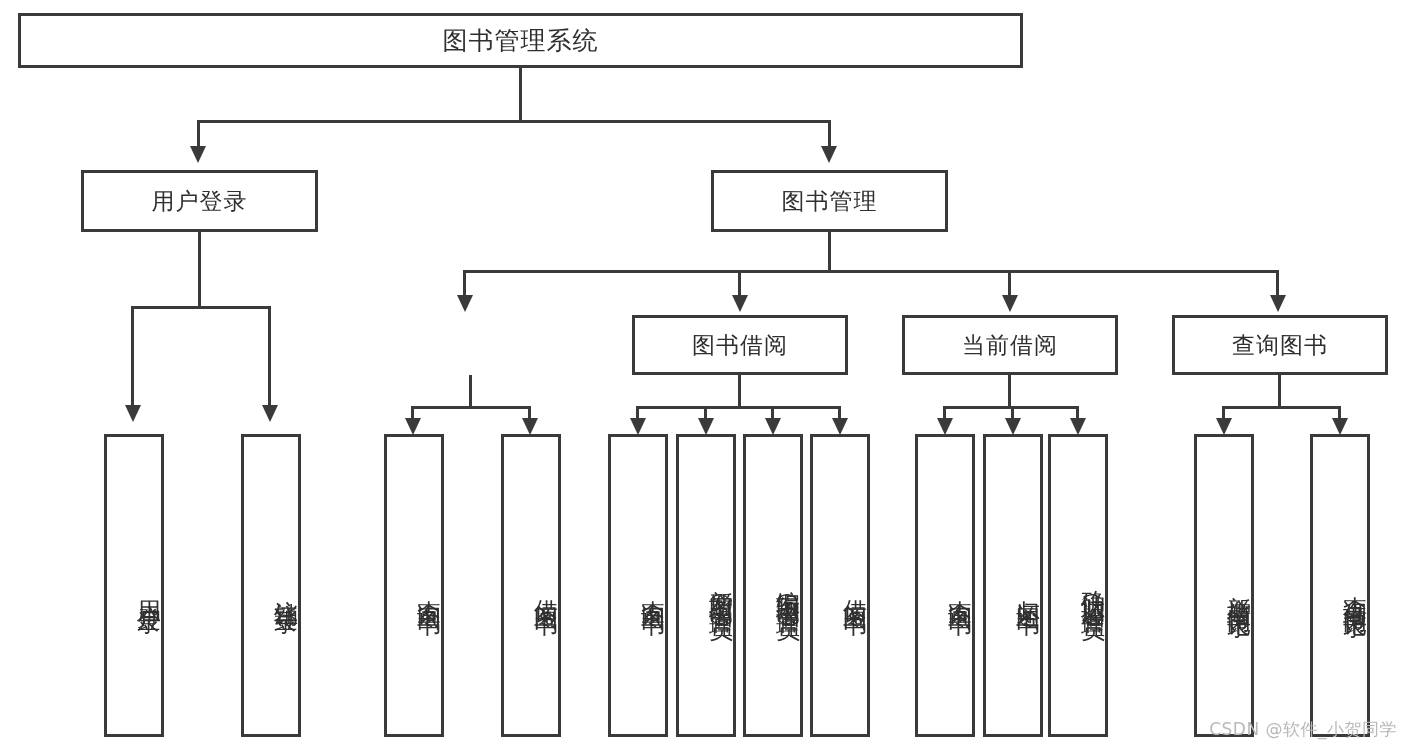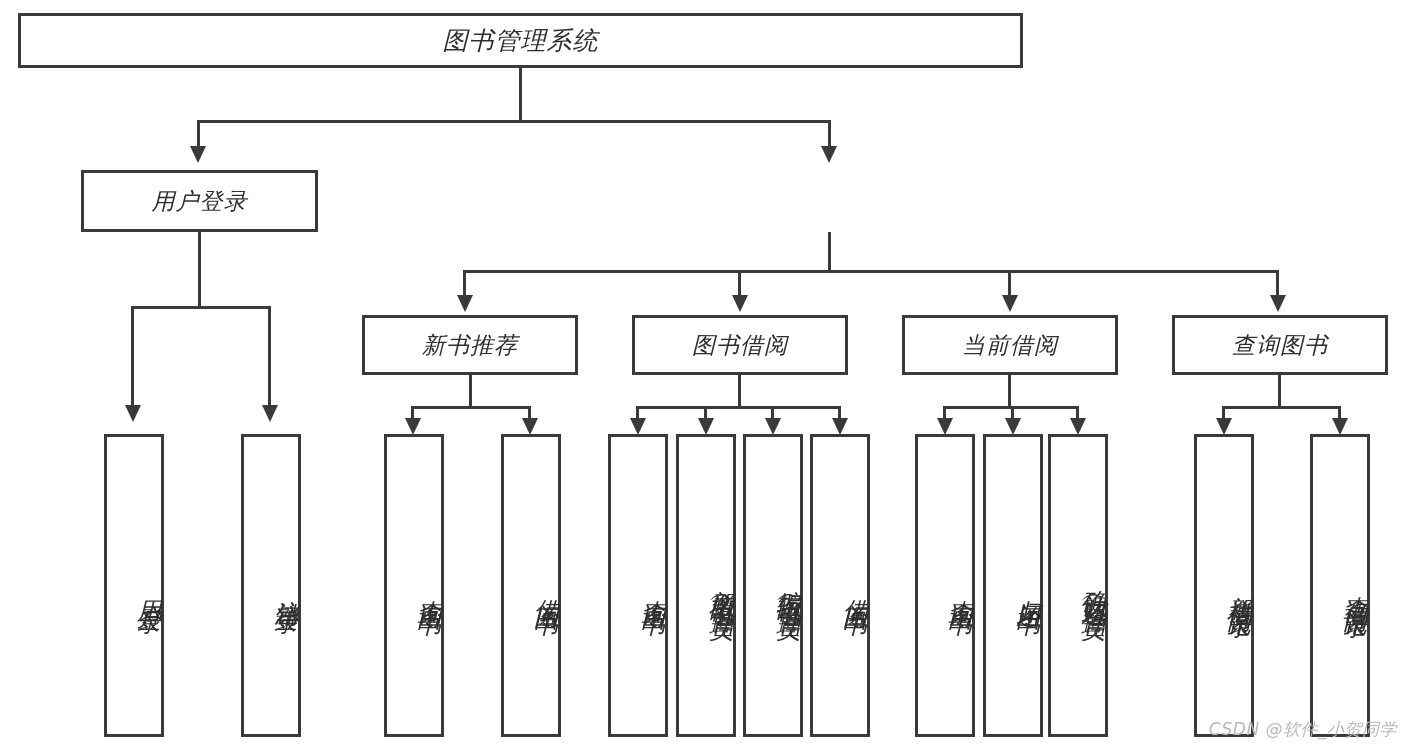--- a/index.html
+++ b/index.html
@@ -10,21 +10,20 @@
   body {
     font-family: "DejaVu Sans", "Liberation Sans", sans-serif;
     color: #2b2b2b;
   }
   #canvas {
     position: relative;
     width: 1405px;
     height: 747px;
     background: #ffffff;
     overflow: hidden;
-    font-style: italic;
   }
 
   
   .node {
     position: absolute;
     box-sizing: border-box;
     border: 3px solid #3a3a3a;
     background: #ffffff;
     display: flex;
     align-items: center;
@@ -100,20 +99,23 @@
   <div class="conn vline" style="left:197px; top:120px; width:3px; height:26px;"></div>
   <div class="arrow" style="left:190px; top:146px;"></div>
 
   <div class="conn vline" style="left:828px; top:120px; width:3px; height:26px;"></div>
   <div class="arrow" style="left:821px; top:146px;"></div>
 
   <div class="node lvl2" style="left:81px; top:170px; width:237px; height:62px;">
     <span>用户登录</span>
   </div>
 
+  <div class="node lvl2" style="left:711px; top:170px; width:237px; height:62px;">
+    <span>图书管理</span>
+  </div>
 
   <div class="conn vline" style="left:198px; top:232px; width:3px; height:74px;"></div>
   <div class="conn hline" style="left:131px; top:306px; width:139px; height:3px;"></div>
   <div class="conn vline" style="left:131px; top:306px; width:3px; height:99px;"></div>
   <div class="arrow" style="left:125px; top:405px;"></div>
   <div class="conn vline" style="left:268px; top:306px; width:3px; height:99px;"></div>
   <div class="arrow" style="left:262px; top:405px;"></div>
 
   <div class="conn vline" style="left:828px; top:232px; width:3px; height:38px;"></div>
   <div class="conn hline" style="left:463px; top:270px; width:816px; height:3px;"></div>
@@ -123,23 +125,20 @@
 
   <div class="conn vline" style="left:738px; top:270px; width:3px; height:25px;"></div>
   <div class="arrow" style="left:732px; top:295px;"></div>
 
   <div class="conn vline" style="left:1008px; top:270px; width:3px; height:25px;"></div>
   <div class="arrow" style="left:1002px; top:295px;"></div>
 
   <div class="conn vline" style="left:1276px; top:270px; width:3px; height:25px;"></div>
   <div class="arrow" style="left:1270px; top:295px;"></div>
 
-  <div class="node lvl3" style="left:362px; top:315px; width:216px; height:60px;">
-    <span>新书推荐</span>
-  </div>
   <div class="node lvl3" style="left:632px; top:315px; width:216px; height:60px;text-align:center;">
     <span>图书借阅</span>
   </div>
   <div class="node lvl3" style="left:902px; top:315px; width:216px; height:60px;align-items:center;">
     <span>当前借阅</span>
   </div>
   <div class="node lvl3" style="left:1172px; top:315px; width:216px; height:60px;">
     <span>查询图书</span>
   </div>
 

